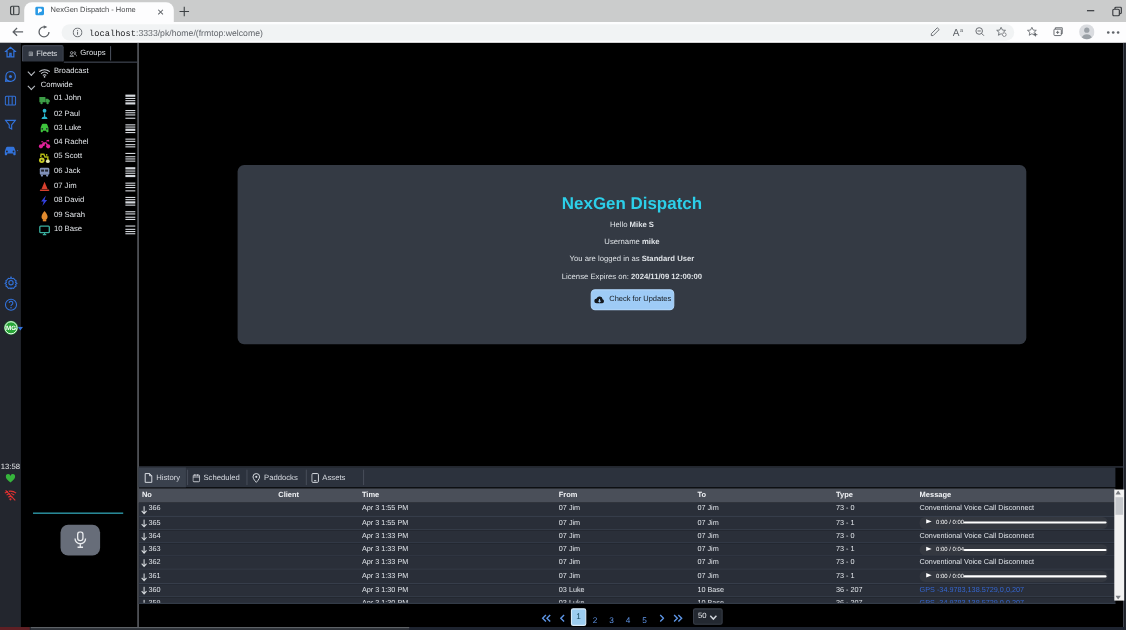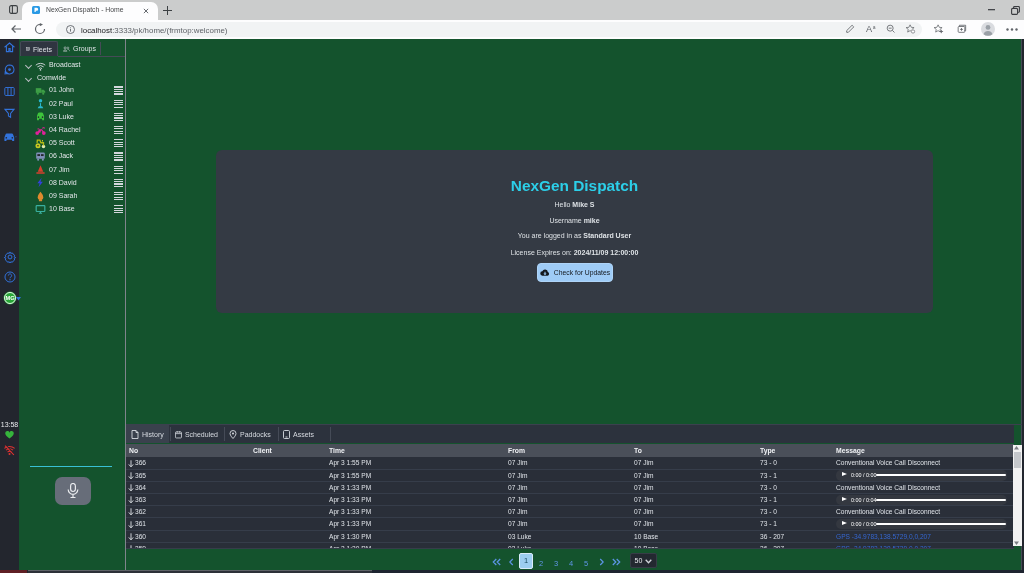--- a/index.html
+++ b/index.html
@@ -8,24 +8,24 @@
 .abs { position:absolute; }
 svg { display:block; }
 
 
 #titlebar { position:absolute; left:0; top:0; width:1024px; height:20px; background:#cbcccc; }
 #tab { position:absolute; left:22px; top:2px; width:136px; height:18px; background:#fdfdfe; border-radius:7px 7px 0 0; }
 #tabtitle { position:absolute; left:46px; top:6px; font-size:6.8px; color:#47494b; }
 #addressbar { position:absolute; left:0; top:20px; width:1024px; height:19px; background:#fdfdfe; }
 #urlpill { position:absolute; left:56px; top:2px; width:866px; height:15px; background:#f1f3f4; border-radius:8px; }
 #urltext { position:absolute; left:81px; top:5.5px; font-size:7.9px; color:#5f6368; }
-#urltext b { color:#202124; font-weight:normal; }
-
-
-#app { position:absolute; left:0; top:39px; width:1024px; height:534px; background:#14532d; }
+#urltext b { color:#202124; font-weight:normal;font-family:Liberation Mono, monospace; }
+
+
+#app { position:absolute; left:0; top:39px; width:1024px; height:534px; background:#000000; }
 #strip { position:absolute; left:0; top:0; width:19px; height:534px; background:#23262e; }
 #striptime { position:absolute; left:0; top:382px; width:19px; text-align:center; font-size:7px; color:#e8eaed; }
 #fleetdivider { position:absolute; left:125px; top:0; width:1px; height:531px; background:#80848c; }
 #rightline { position:absolute; left:1021px; top:0; width:1px; height:531px; background:#454b55; }
 #rightedge { position:absolute; left:1022px; top:0; width:2px; height:534px; background:#22262e; }
 
 
 .ftab { position:absolute; top:2px; height:15px; font-size:7px; color:#dfe2e6; display:flex; align-items:center; gap:3px; padding:0 5px; }
 #ftab1 { left:20px; width:38px; background:#2f3540; border:1px solid #454b57; border-bottom:none; border-radius:2px 2px 0 0; }
 #ftab2 { left:58px; width:43px; }

